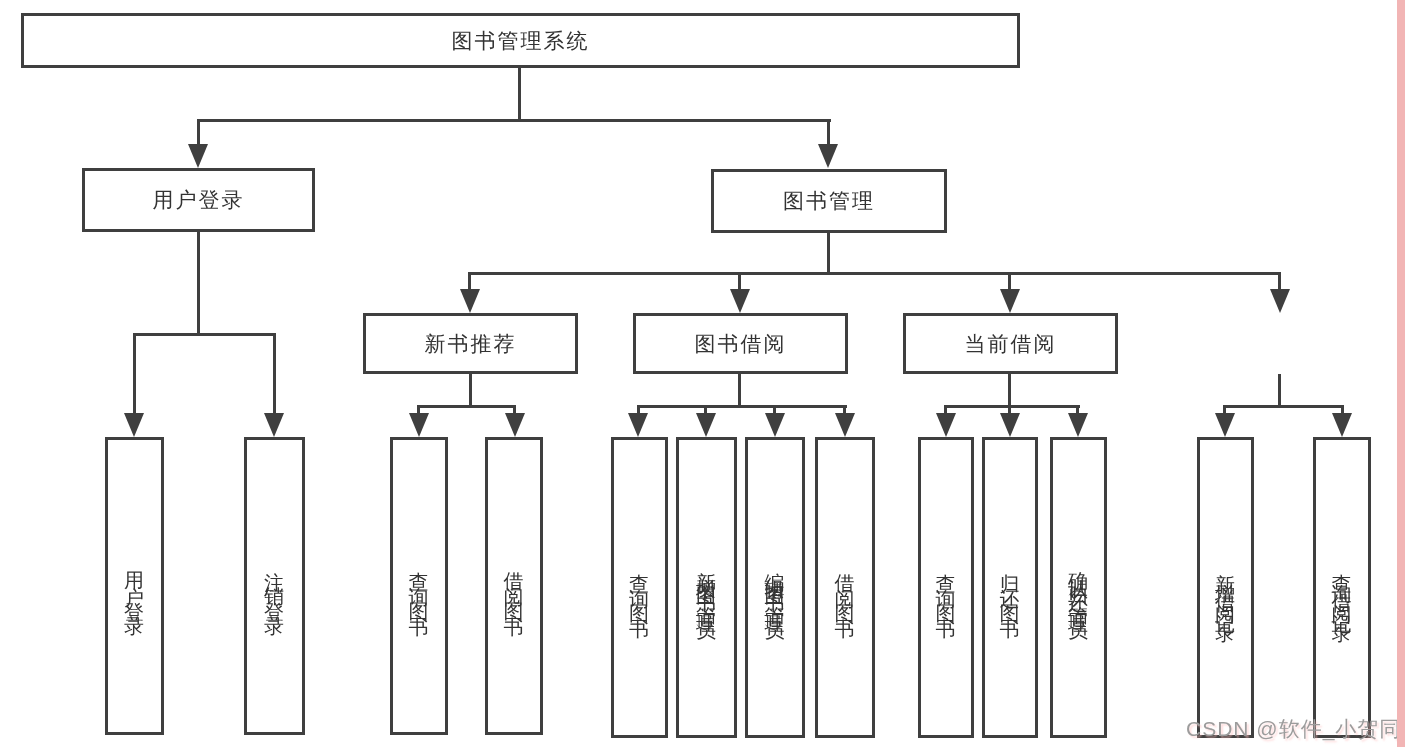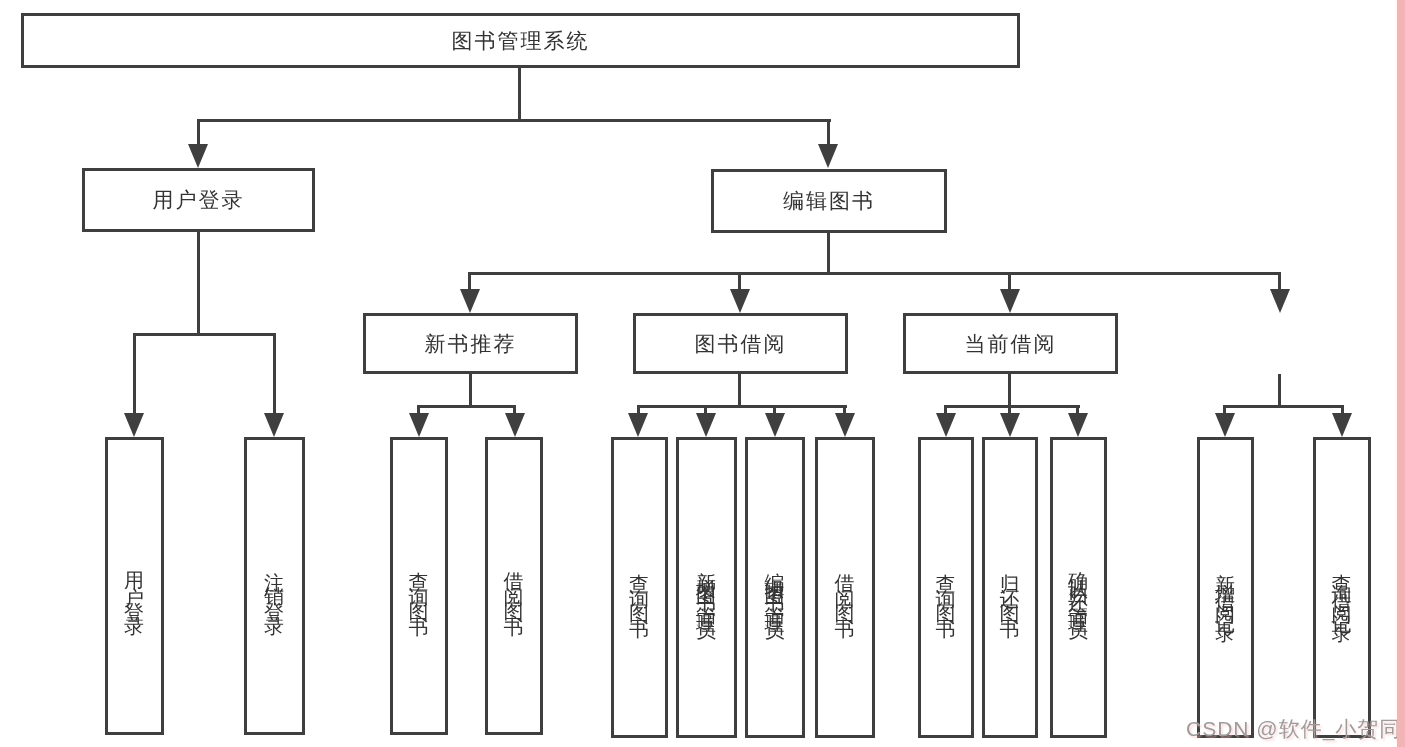--- a/index.html
+++ b/index.html
@@ -79,21 +79,21 @@
   <div class="hline" style="left:197px; top:119px; width:634px; height:3px;"></div>
   <div class="vline" style="left:197px; top:120px; width:3px; height:26px;"></div>
   <div class="arrow" style="left:188px; top:144px;"></div>
   <div class="vline" style="left:827px; top:120px; width:3px; height:26px;"></div>
   <div class="arrow" style="left:818px; top:144px;"></div>
 
   <div class="box" style="left:82px; top:168px; width:233px; height:64px;">
     <span class="hlabel">用户登录</span>
   </div>
   <div class="box" style="left:711px; top:169px; width:236px; height:64px;">
-    <span class="hlabel">编辑图书</span>
+    <span class="hlabel">图书管理</span>
   </div>
 
   <div class="vline" style="left:197px; top:232px; width:3px; height:103px;"></div>
   <div class="hline" style="left:133px; top:333px; width:143px; height:3px;"></div>
   <div class="vline" style="left:133px; top:334px; width:3px; height:80px;"></div>
   <div class="arrow" style="left:124px; top:413px;"></div>
   <div class="vline" style="left:273px; top:334px; width:3px; height:80px;"></div>
   <div class="arrow" style="left:264px; top:413px;"></div>
 
   <div class="vline" style="left:827px; top:233px; width:3px; height:41px;"></div>

